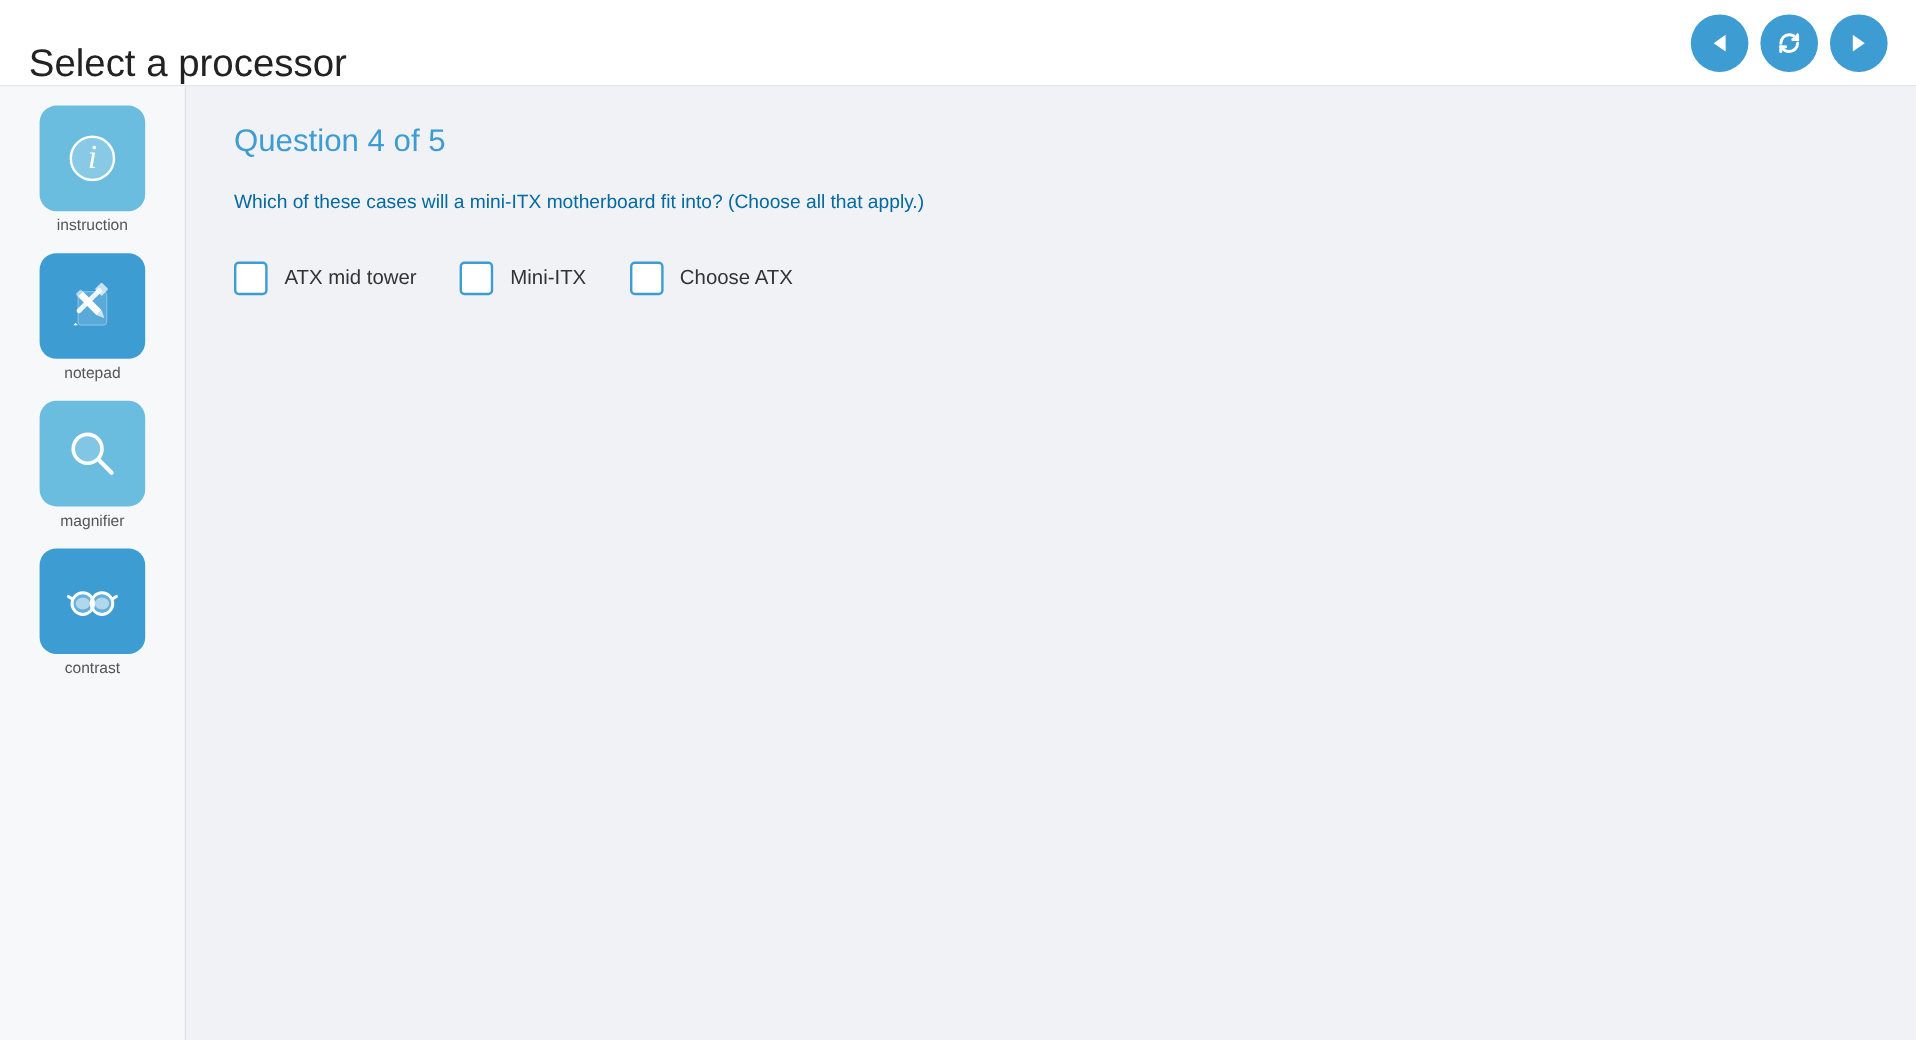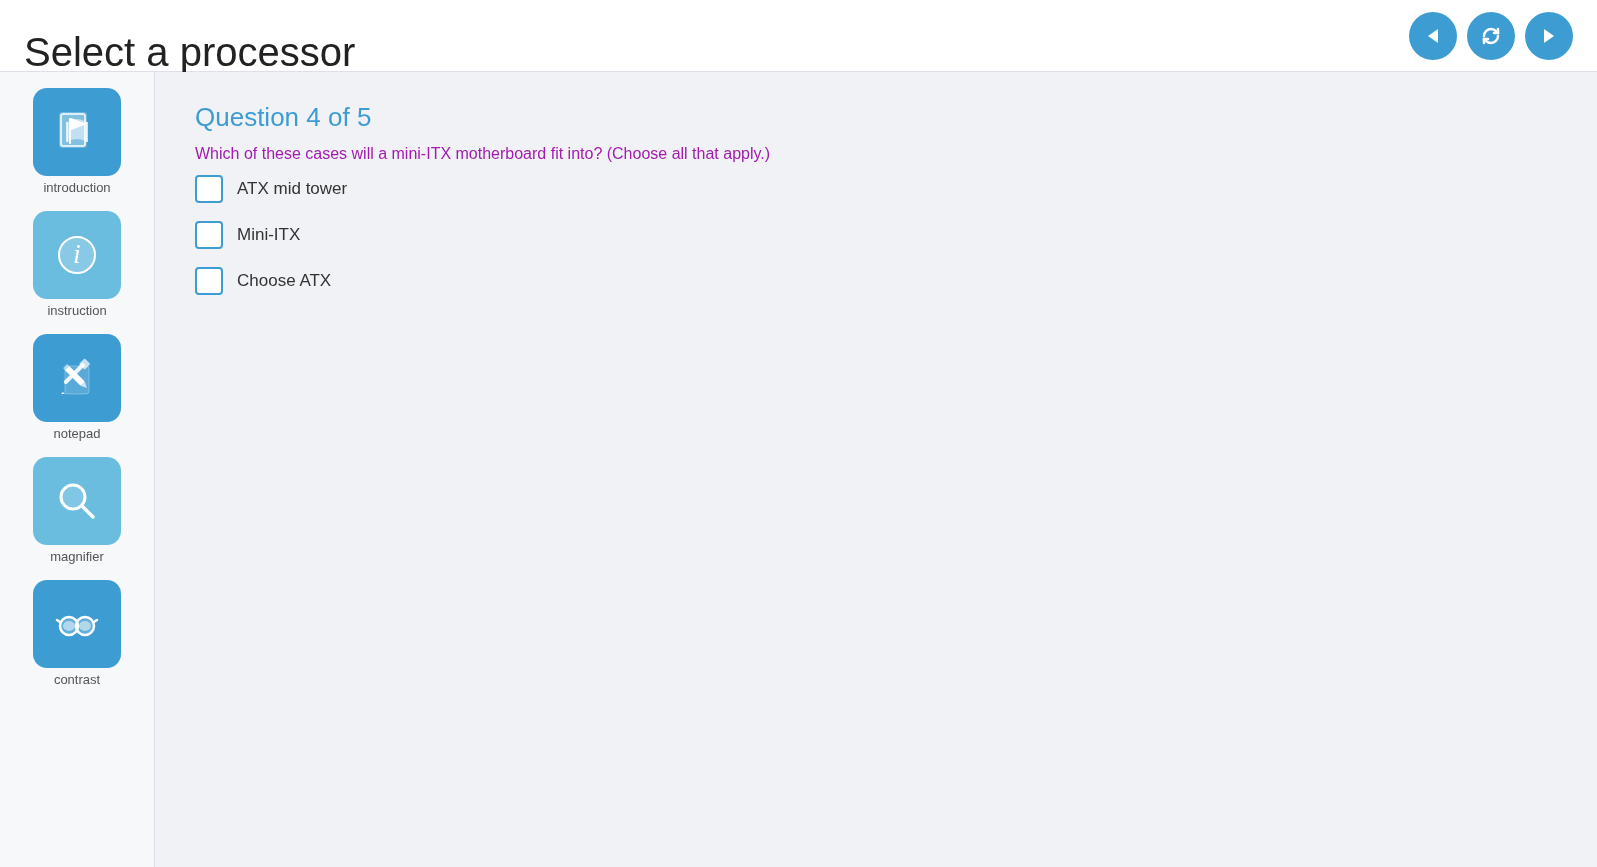--- a/index.html
+++ b/index.html
@@ -14,21 +14,21 @@
     .header {
       background: #fff;
       display: flex;
       align-items: center;
       justify-content: space-between;
       padding: 0 24px;
       height: 72px;
       border-bottom: 1px solid #dde0e6;
     }
     .header-title {
-      font-size: 40px;
+      font-size: 32px;
       font-weight: 400;
       color: #222;
       margin-top: 34px;
     }
     .header-controls {
       display: flex;
       gap: 10px;
       align-items: center;
     }
     .nav-btn {
@@ -96,31 +96,31 @@
     
     .content {
       flex: 1;
       background: #f0f2f5;
       padding: 30px 40px;
     }
     .question-title {
       font-size: 26px;
       color: #3d9cd2;
       font-weight: 400;
-      margin-bottom: 12px;
+      margin-bottom: 27px;
     }
     .question-text {
       font-size: 16px;
-      color: #a21caf;
-      margin-bottom: 12px;
+      color: #0369a1;
+      margin-bottom: 40px;
     }
     .options-list {
       display: flex;
-      flex-direction: column;
-      gap: 18px;
+      flex-direction: row;
+      gap: 36px;
     }
     .option-item {
       display: flex;
       align-items: center;
       gap: 14px;
       cursor: pointer;
     }
     .option-checkbox {
       width: 28px;
       height: 28px;
@@ -165,35 +165,20 @@
         <polygon points="4,2 14,9 4,16"></polygon>
       </svg>
     </button>
   </div>
 </div>
 
 <div class="main-layout">
 
   <div class="sidebar">
 
-    <div class="sidebar-item">
-      <div class="sidebar-icon blue-dark">
-        <svg width="48" height="48" viewBox="0 0 48 48" fill="none">
-          <rect x="6" y="4" width="28" height="36" rx="3" fill="rgba(255,255,255,0.25)"></rect>
-          <rect x="8" y="6" width="24" height="32" rx="2" fill="rgba(255,255,255,0.15)" stroke="white" stroke-width="1.5"></rect>
-          <path d="M14 14 Q24 8 34 14 L34 34 Q24 28 14 34 Z" fill="rgba(255,255,255,0.5)"></path>
-          <line x1="14" y1="14" x2="14" y2="34" stroke="white" stroke-width="1.5"></line>
-          <line x1="34" y1="14" x2="34" y2="34" stroke="white" stroke-width="1.5"></line>
-
-          <rect x="16" y="10" width="2" height="26" rx="1" fill="white"></rect>
-          <path d="M18 10 L34 16 L18 22 Z" fill="white"></path>
-        </svg>
-      </div>
-      <span class="sidebar-label">introduction</span>
-    </div>
 
     <div class="sidebar-item">
       <div class="sidebar-icon blue-light">
         <svg width="48" height="48" viewBox="0 0 48 48" fill="none">
           <circle cx="24" cy="24" r="18" fill="rgba(255,255,255,0.2)" stroke="white" stroke-width="2"></circle>
           <text x="24" y="32" text-anchor="middle" font-size="28" font-style="italic" font-family="Georgia,serif" fill="white">i</text>
         </svg>
       </div>
       <span class="sidebar-label">instruction</span>
     </div>

